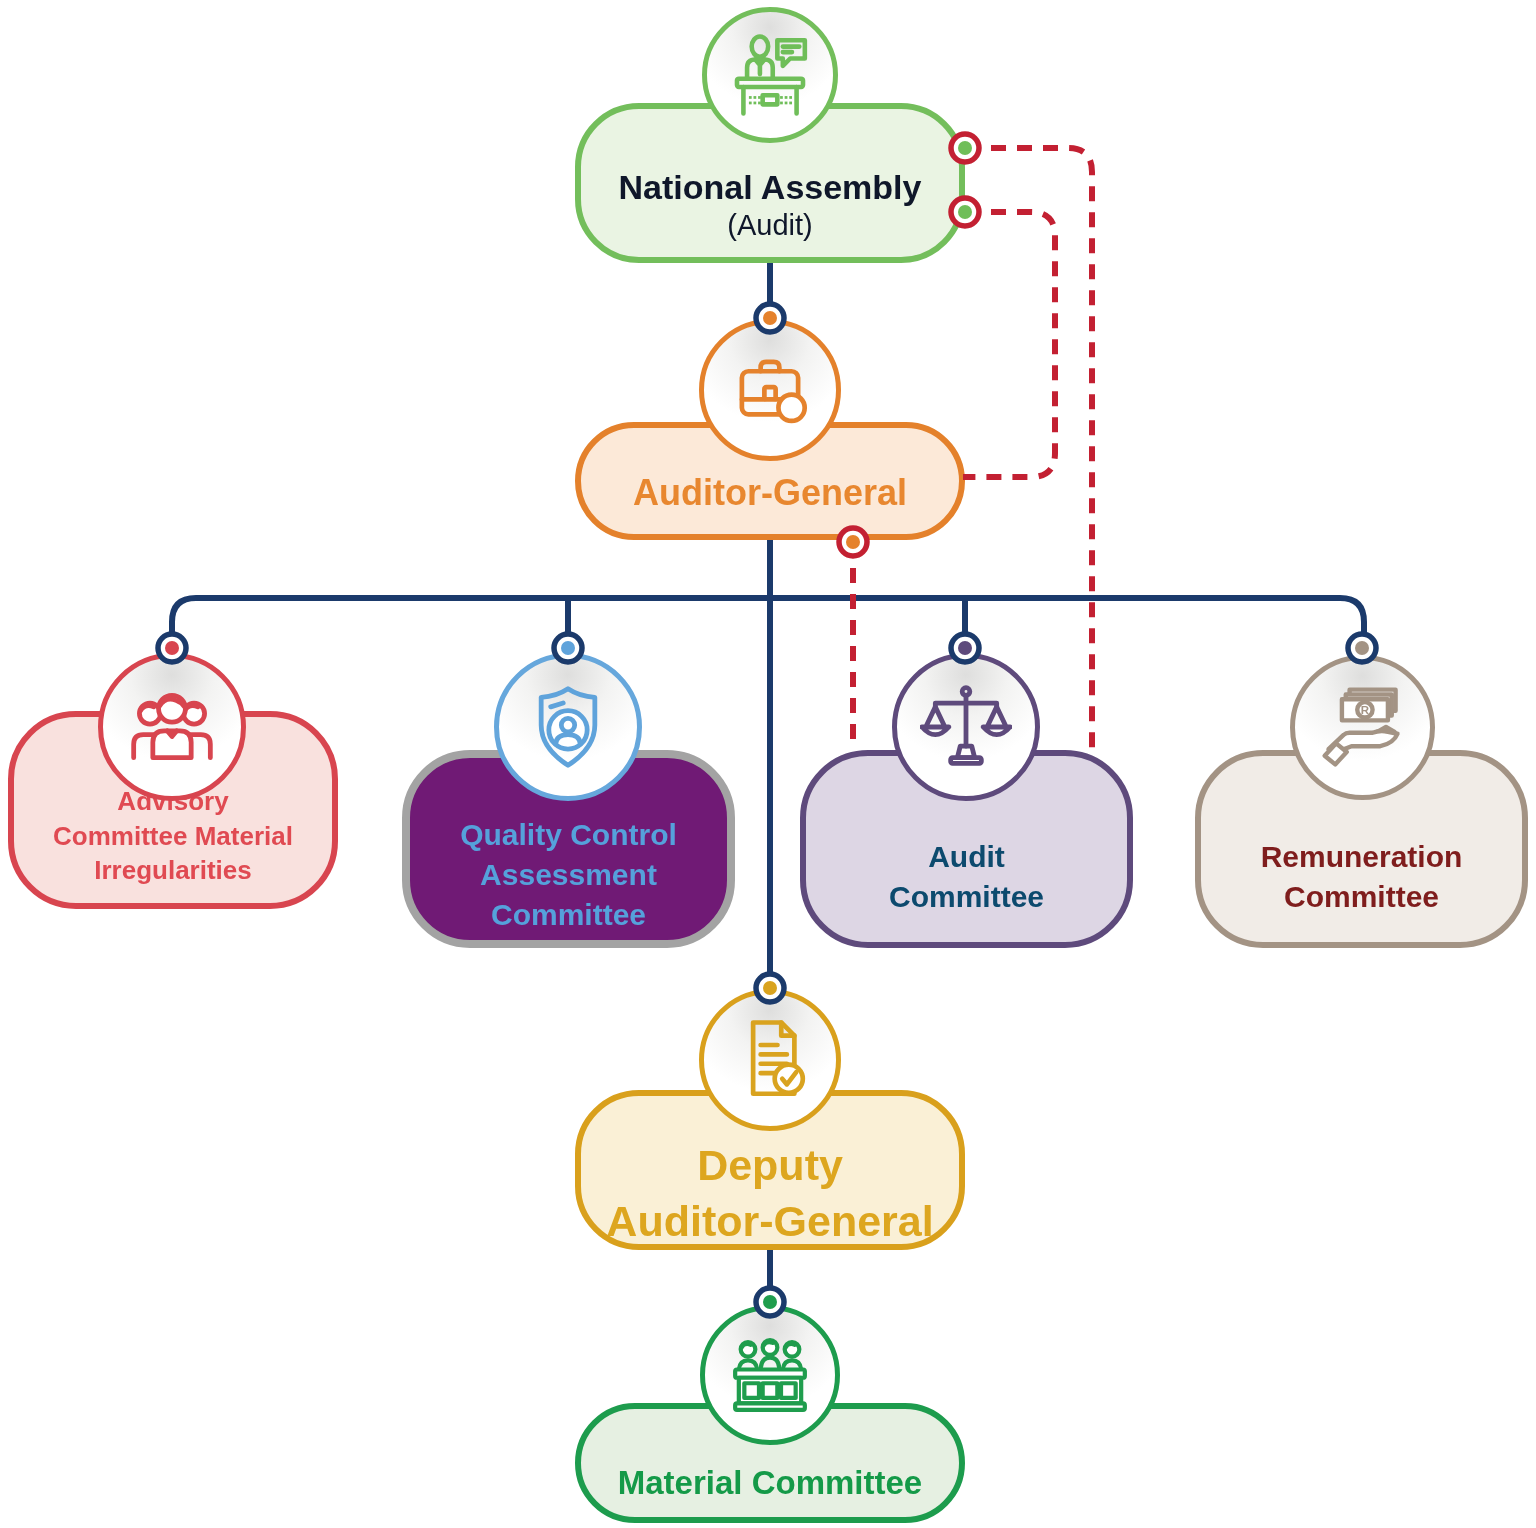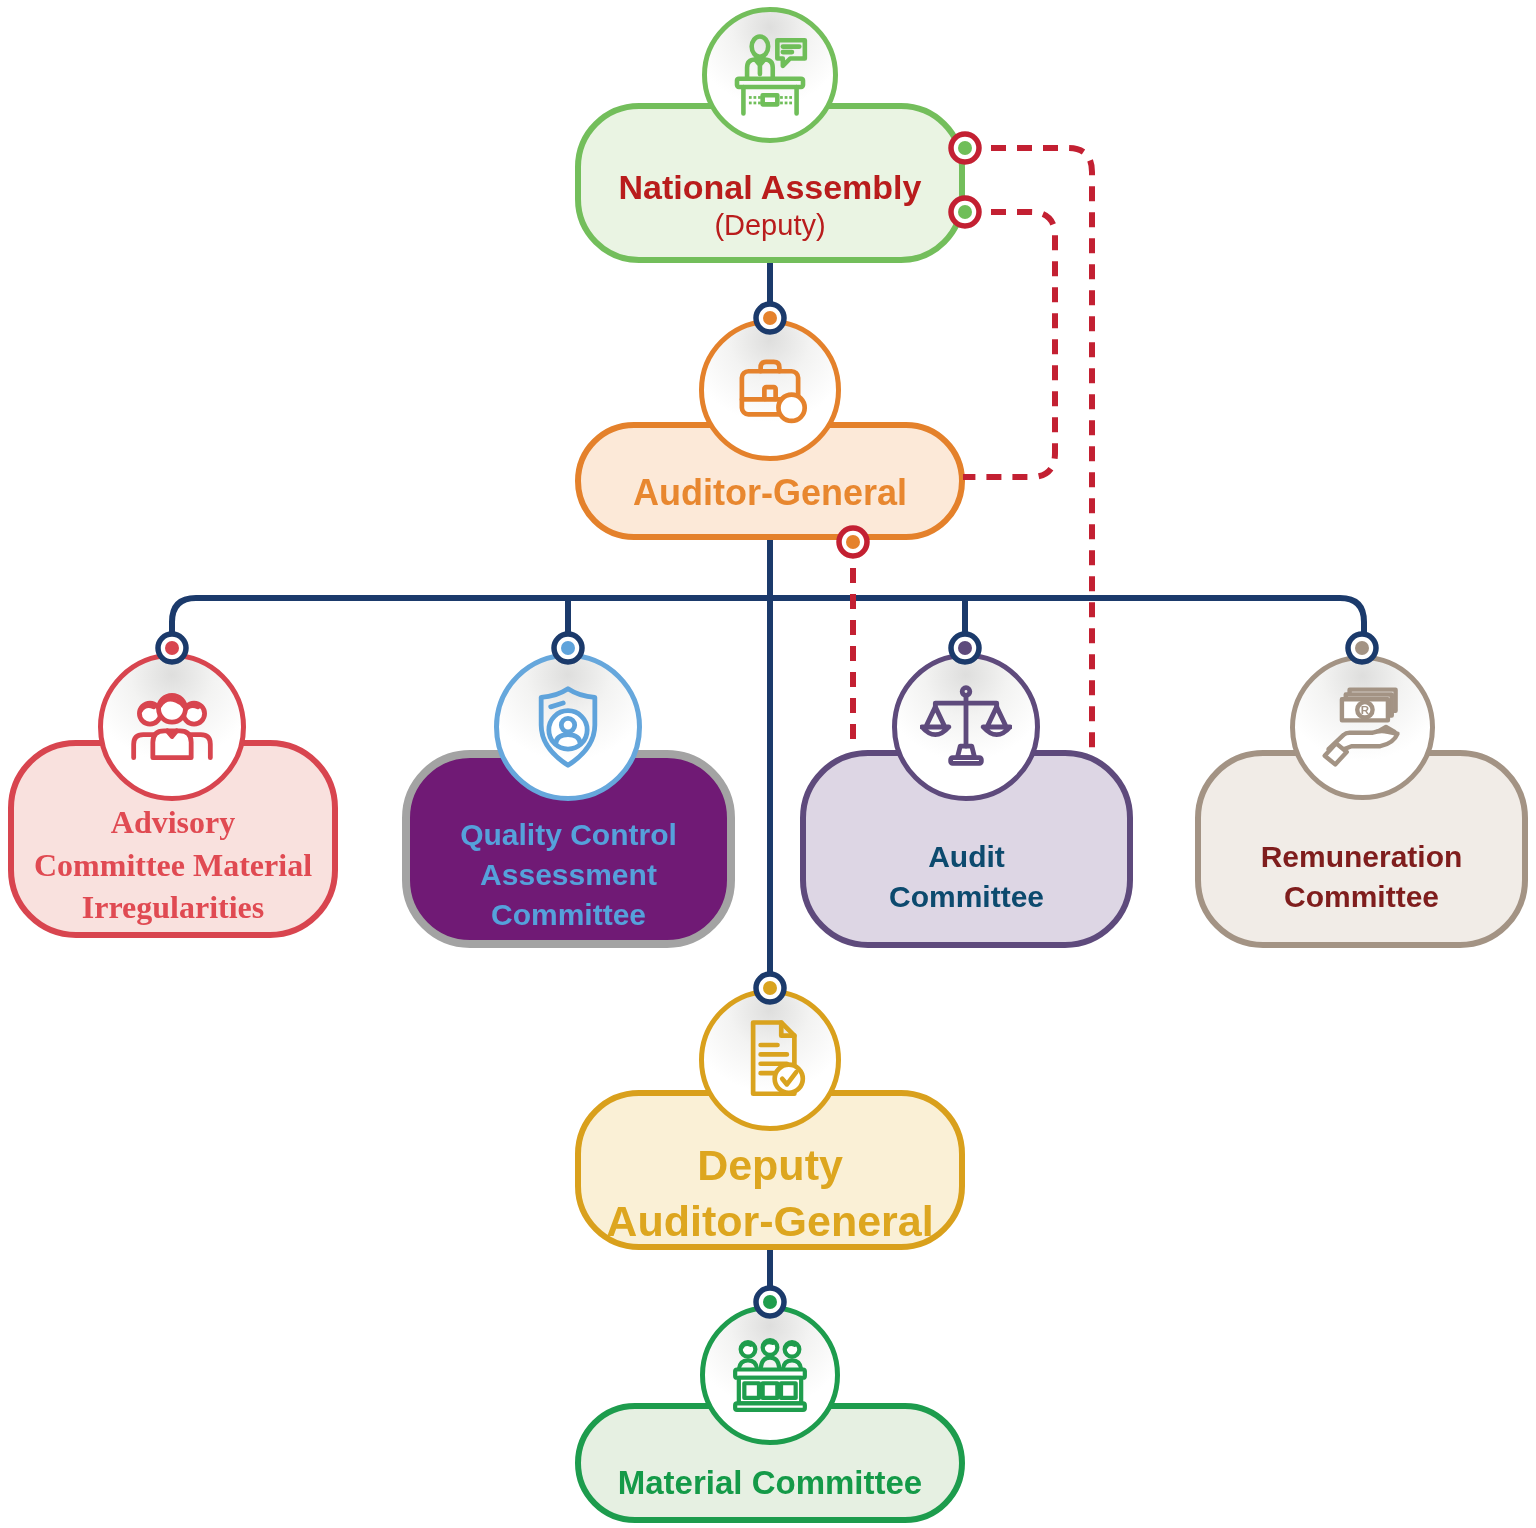--- a/index.html
+++ b/index.html
@@ -14,21 +14,21 @@
     text-align:center;font-weight:700;
   }
   .node-box .ln{display:block;}
   .icon-circle{
     position:absolute;z-index:2;border-radius:50%;box-sizing:border-box;
     background:radial-gradient(circle at 50% 12%, #dededd 0%, #f3f3f2 30%, #ffffff 62%);
     display:flex;align-items:center;justify-content:center;
   }
   .icon-circle svg{display:block;}
   
-  .t-green  .node-box,  .box-green  {background:#eaf4e3;border:6px solid #73be5b;color:#b91c1c;}
+  .t-green  .node-box,  .box-green  {background:#eaf4e3;border:6px solid #73be5b;color:#0f172a;}
   .box-orange {background:#fce9d8;border:6px solid #e4812b;color:#e8872f;}
   .box-red    {background:#f9e1de;border:6px solid #d8454f;color:#e04a52;}
   .box-blue   {background:#701a75;border:8px solid #a3a3a3;color:#55a1db;}
   .box-purple {background:#ddd6e4;border:6px solid #5e4a7c;color:#0c4a6e;}
   .box-taupe  {background:#f1ece7;border:6px solid #a39384;color:#7f1d1d;}
   .box-gold   {background:#faf0d6;border:6px solid #d9a01c;color:#dda61f;}
   .box-dkgreen{background:#e6f0e2;border:6px solid #1d9c4d;color:#149a48;}
   .ring-green  {border:5px solid #73be5b;color:#6fbe59;}
   .ring-orange {border:5px solid #e4812b;color:#e5822c;}
   .ring-red    {border:5px solid #d8454f;color:#d8454f;}
@@ -40,21 +40,21 @@
   
   #connector-overlay{position:absolute;left:0;top:0;z-index:5;pointer-events:none;}
 </style>
 </head>
 <body>
 
 <div id="stage">
 
   <div class="node-box box-green" style="left:575px;top:103px;width:390px;height:160px;border-radius:64px;padding-top:44px;font-size:34px;line-height:1.22;">
     <span class="ln">National Assembly</span>
-    <span class="ln" style="font-size:29px;font-weight:400;">(Deputy)</span>
+    <span class="ln" style="font-size:29px;font-weight:400;">(Audit)</span>
   </div>
   <div class="icon-circle ring-green" style="left:702px;top:7px;width:136px;height:136px;">
     <svg width="88" height="88" viewBox="0 0 96 96" fill="none" stroke="currentColor" stroke-width="5" stroke-linecap="round" stroke-linejoin="round">
       <path d="M56 10 H86 V30 H70 L62 38 V30 H56 Z"></path>
       <path d="M62 17 H80 M62 23 H72"></path>
       <ellipse cx="37" cy="17" rx="9" ry="11"></ellipse>
       <path d="M23 52 V40 Q23 31 32 31 H42 Q51 31 51 40 V52"></path>
       <path d="M32 31 L37 37 L42 31 M37 37 V47"></path>
       <rect x="12" y="52" width="72" height="9" rx="2"></rect>
       <path d="M19 61 V90 M77 61 V90"></path>
@@ -82,21 +82,21 @@
   <div class="icon-circle ring-orange" style="left:699px;top:319px;width:142px;height:142px;">
     <svg width="90" height="90" viewBox="0 0 96 96" fill="none" stroke="currentColor" stroke-width="5" stroke-linecap="round" stroke-linejoin="round">
       <path d="M38 28 V24 Q38 18 44 18 H52 Q58 18 58 24 V28"></path>
       <rect x="18" y="28" width="60" height="46" rx="7"></rect>
       <path d="M18 58 H42 M54 58 H78"></path>
       <rect x="42" y="45" width="12" height="13" rx="2"></rect>
       <circle cx="71" cy="67" r="14" fill="#ffffff"></circle>
     </svg>
   </div>
 
-  <div class="node-box box-red" style="left:8px;top:740px;width:330px;height:198px;border-radius:68px;padding-top:52px;font-size:32px;line-height:1.33;font-family:Liberation Serif, serif;">
+  <div class="node-box box-red" style="left:8px;top:711px;width:330px;height:198px;border-radius:68px;padding-top:52px;font-size:26px;line-height:1.33;">
     <span class="ln">Advisory</span>
     <span class="ln">Committee Material</span>
     <span class="ln">Irregularities</span>
   </div>
   <div class="icon-circle ring-red" style="left:98px;top:653px;width:148px;height:148px;">
     <svg width="92" height="92" viewBox="0 0 96 96" fill="none" stroke="currentColor" stroke-width="5" stroke-linecap="round" stroke-linejoin="round">
       <circle cx="25" cy="34" r="11" fill="#ffffff"></circle>
       <path d="M15 31 Q20 23 29 27"></path>
       <path d="M8 80 V66 Q8 56 18 56 H30"></path>
       <circle cx="71" cy="34" r="11" fill="#ffffff"></circle>

